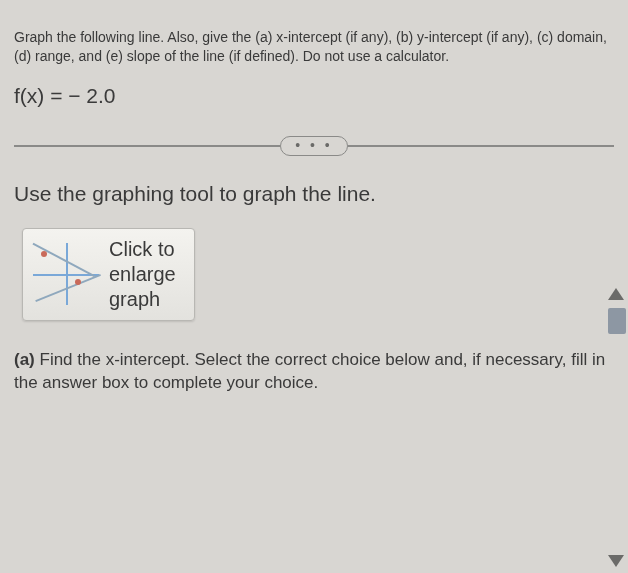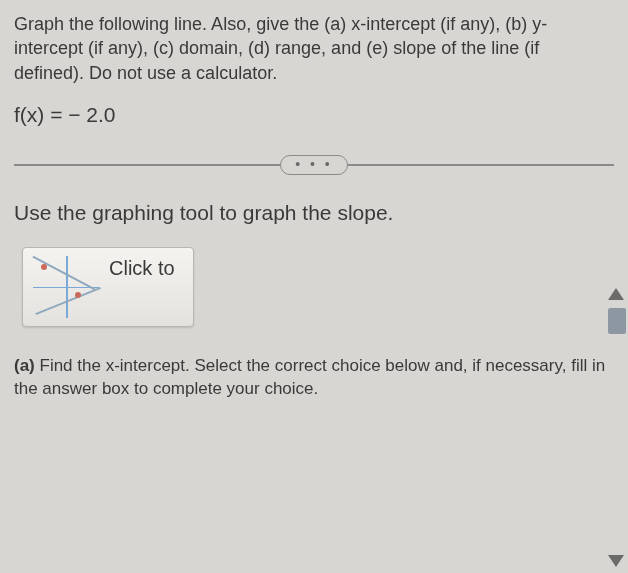--- a/index.html
+++ b/index.html
@@ -11,23 +11,24 @@
       width: 628px;
       height: 573px;
       background: #d8d6d2;
       font-family: Arial, Helvetica, sans-serif;
       color: #3a3a3a;
       padding: 12px 14px;
       position: relative;
       overflow: hidden;
     }
     .question-text {
-      font-size: 18px;
+      font-size: 14px;
       line-height: 1.35;
       margin-bottom: 18px;
+      margin-top: 16px;
     }
     .equation {
       font-size: 21px;
       margin-bottom: 28px;
     }
     .divider-row {
       display: flex;
       align-items: center;
       margin: 18px 0 26px 0;
     }
@@ -48,21 +49,21 @@
       height: 20px;
       display: flex;
       align-items: center;
     }
     .instruction {
       font-size: 21px;
       margin-bottom: 22px;
     }
     .graph-button {
       display: inline-flex;
-      align-items: flex-start;
+      align-items: center;
       gap: 10px;
       background: linear-gradient(#f4f3ef, #e3e2de);
       border: 1px solid #b8b7b3;
       border-radius: 4px;
       padding: 8px 18px 8px 10px;
       box-shadow: 0 1px 2px rgba(0,0,0,0.12);
       cursor: pointer;
       margin-left: 8px;
       margin-bottom: 28px;
     }
@@ -150,33 +151,35 @@
 <div class="question-text">Graph the following line. Also, give the (a) x-intercept (if any), (b) y-intercept (if any), (c) domain, (d) range, and (e) slope of the line (if defined). Do not use a calculator.</div>
 
 <div class="equation">f(x) = − 2.0</div>
 
 <div class="divider-row">
   <div class="divider-line"></div>
   <div class="divider-pill">• • •</div>
   <div class="divider-line"></div>
 </div>
 
-<div class="instruction">Use the graphing tool to graph the slope.</div>
+<div class="instruction">Use the graphing tool to graph the line.</div>
 
 <div class="graph-button">
   <div class="graph-thumb">
     <div class="axis-h"></div>
     <div class="axis-v"></div>
     <div class="ln" style="top:16px; left:-4px; transform:rotate(28deg);"></div>
     <div class="ln" style="top:44px; left:0px; transform:rotate(-22deg);"></div>
     <div class="dot" style="top:8px; left:8px;"></div>
     <div class="dot" style="top:36px; left:42px;"></div>
   </div>
   <div class="graph-label">
     <div>Click to</div>
+    <div>enlarge</div>
+    <div>graph</div>
   </div>
 </div>
 
 <div class="part-a">
   <span class="bold">(a)</span><span> Find the x-intercept. Select the correct choice below and, if necessary, fill in the answer box to complete your choice.</span>
 </div>
 
 <div class="scroll-up"></div>
 <div class="scroll-handle"></div>
 <div class="scroll-down"></div>

